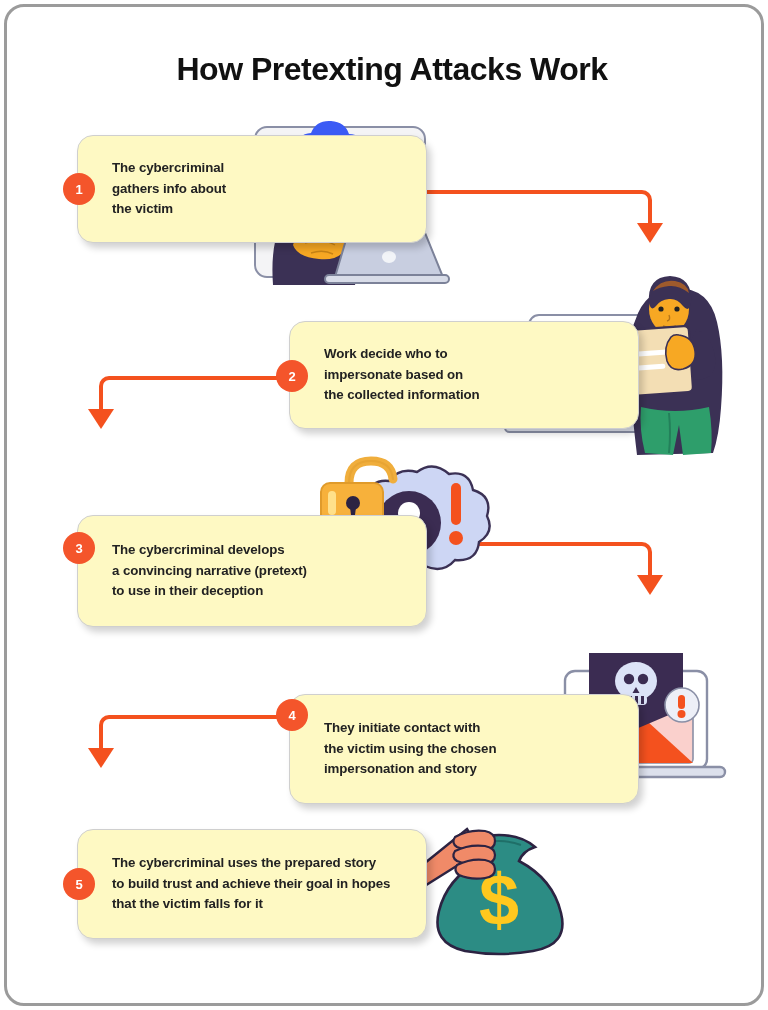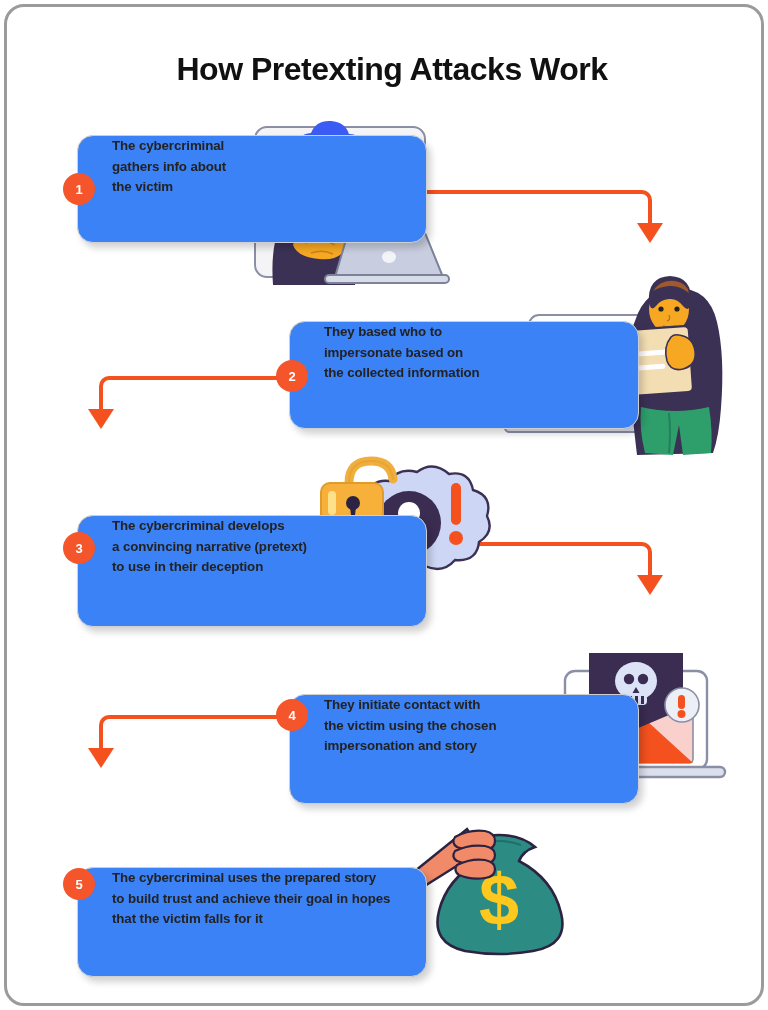--- a/index.html
+++ b/index.html
@@ -60,25 +60,26 @@
     position: absolute;
     width: 0; height: 0;
     border-left: 13px solid transparent;
     border-right: 13px solid transparent;
     border-top: 20px solid #F4511E;
   }
 
   
   .step-card {
     position: absolute;
-    background: #3b82f6;
+    background: #fef9c3;
     border: 1.5px solid #cfcfcf;
     border-radius: 16px;
     box-shadow: 4px 5px 7px rgba(0,0,0,0.18);
     display: flex;
+    align-items: center;
   }
   .step-text {
     font-size: 13.3px;
     font-weight: bold;
     line-height: 1.55;
     color: #222222;
     white-space: pre-line;
     letter-spacing: -0.1px;
   }
   .step-badge {
@@ -329,40 +330,40 @@
   </div>
 
   <div class="step-card" style="left:70px; top:128px; width:350px; height:108px; padding-left:34px; z-index:4;">
     <div class="step-text">The cybercriminal
 gathers info about
 the victim</div>
   </div>
   <div class="step-badge" style="left:56px; top:166px;">1</div>
 
   <div class="step-card" style="left:282px; top:314px; width:350px; height:108px; padding-left:34px; z-index:4;">
-    <div class="step-text">They based who to
+    <div class="step-text">Work decide who to
 impersonate based on
 the collected information</div>
   </div>
   <div class="step-badge" style="left:269px; top:353px;">2</div>
 
   <div class="step-card" style="left:70px; top:508px; width:350px; height:112px; padding-left:34px; z-index:4;">
     <div class="step-text">The cybercriminal develops
 a convincing narrative (pretext)
 to use in their deception</div>
   </div>
   <div class="step-badge" style="left:56px; top:525px;">3</div>
 
   <div class="step-card" style="left:282px; top:687px; width:350px; height:110px; padding-left:34px; z-index:4;">
     <div class="step-text">They initiate contact with
 the victim using the chosen
 impersonation and story</div>
   </div>
   <div class="step-badge" style="left:269px; top:692px;">4</div>
 
-  <div class="step-card" style="left:70px; top:822px; width:350px; height:110px; padding-left:34px; z-index:4;margin-top:38px;">
+  <div class="step-card" style="left:70px; top:822px; width:350px; height:110px; padding-left:34px; z-index:4;">
     <div class="step-text">The cybercriminal uses the prepared story
 to build trust and achieve their goal in hopes
 that the victim falls for it</div>
   </div>
   <div class="step-badge" style="left:56px; top:861px;">5</div>
 
 </div>
 
 </body></html>

